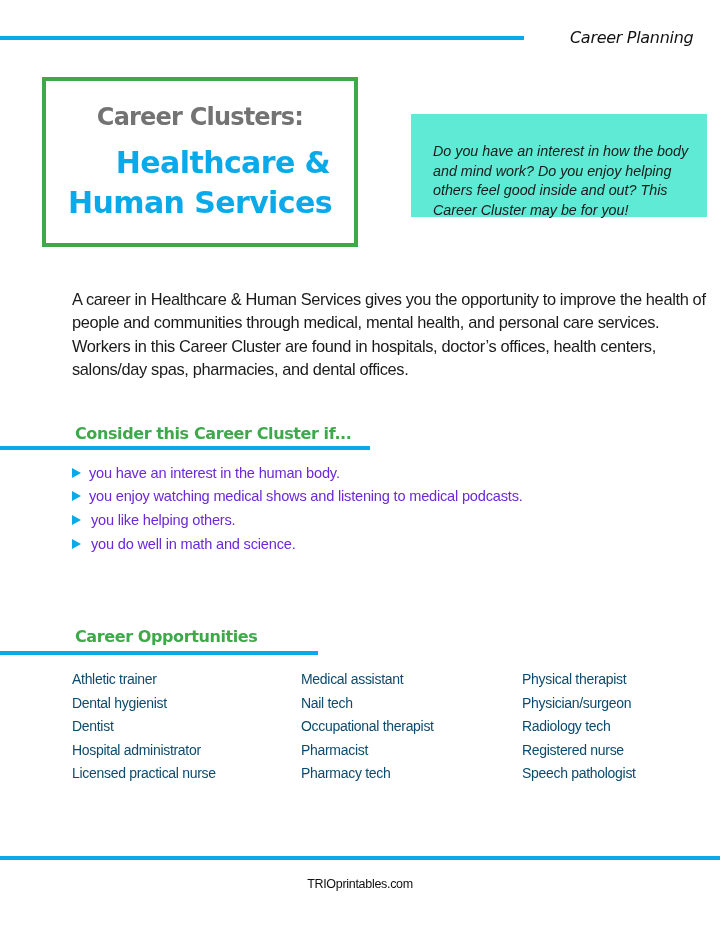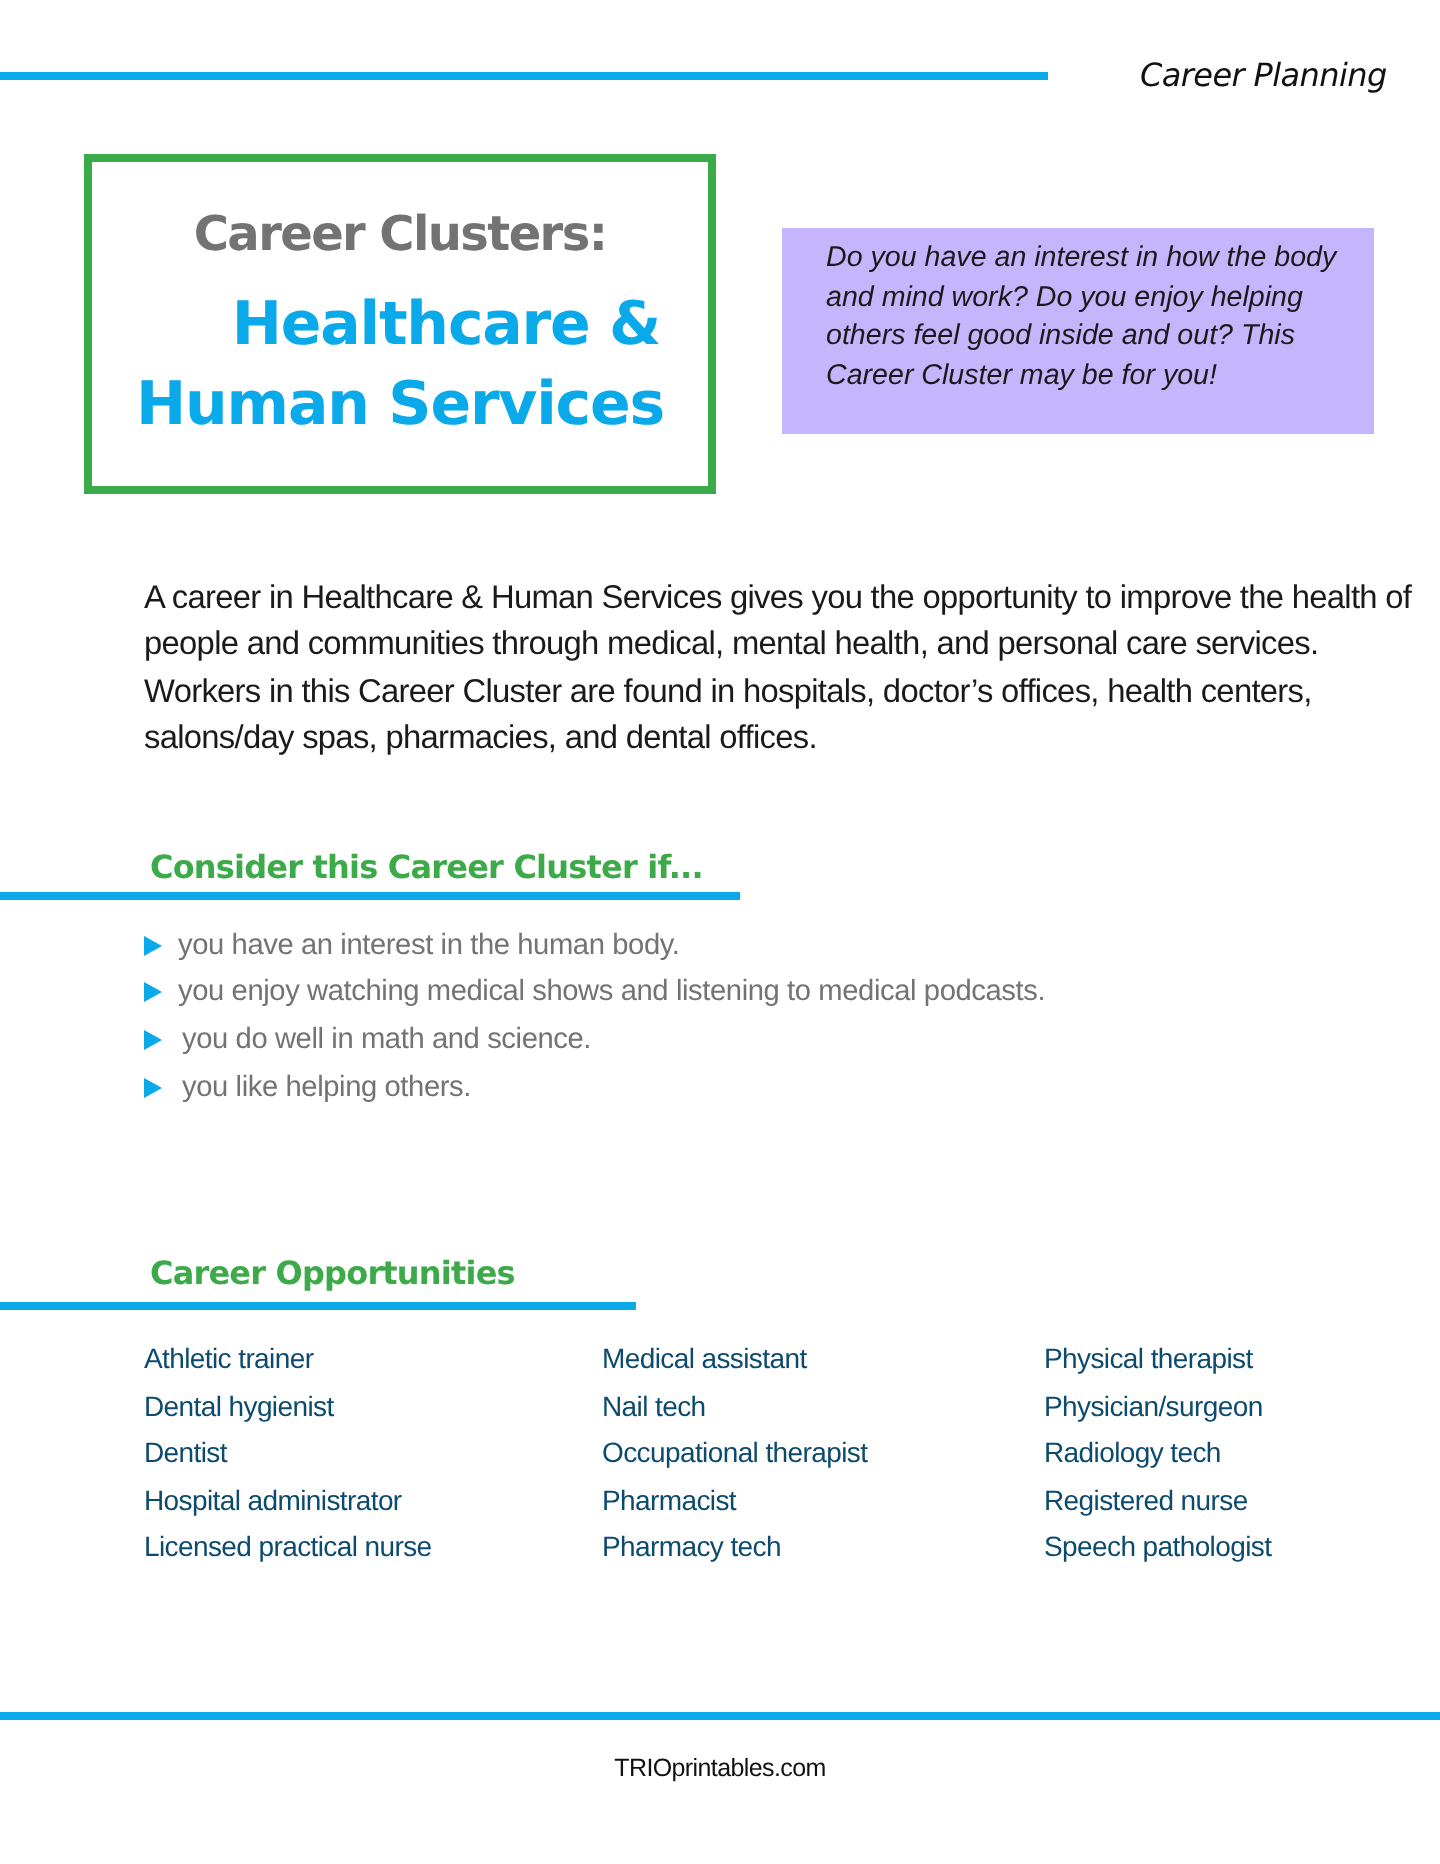--- a/index.html
+++ b/index.html
@@ -6,29 +6,29 @@
     body { width: 720px; height: 932px; position: relative; overflow: hidden; font-family: "Liberation Sans", sans-serif; color: #1a1a1a; }
 
     .top-rule { position: absolute; left: 0; top: 36px; width: 524px; height: 4px; background: #0aa9e9; }
     .header-label { position: absolute; left: 570px; top: 28px; font-size: 16px; font-style: italic; color: #111; font-family: "DejaVu Sans", sans-serif; letter-spacing: -0.3px; }
 
     .title-box { position: absolute; left: 42px; top: 77px; width: 316px; height: 170px; border: 4px solid #3daa4a; box-sizing: border-box; text-align: center; }
     .title-line1 { position: absolute; left: 0; right: 0; top: 22px; font-family: "DejaVu Sans", sans-serif; font-weight: bold; font-size: 24px; color: #737373; letter-spacing: -0.8px; }
     .title-line2 { position: absolute; left: 0; right: 0; top: 64px; font-family: "DejaVu Sans", sans-serif; font-weight: bold; font-size: 30px; color: #0aa9e9; letter-spacing: -0.6px; padding-left: 46px; }
     .title-line3 { position: absolute; left: 0; right: 0; top: 104px; font-family: "DejaVu Sans", sans-serif; font-weight: bold; font-size: 30px; color: #0aa9e9; letter-spacing: -0.6px; }
 
-    .callout { position: absolute; left: 391px; top: 114px; width: 296px; height: 103px; background: #c4b5fd; box-sizing: border-box; padding: 6px 10px 0 22px; font-style: italic; font-size: 14.3px; line-height: 19.5px; color: #1a1a1a; }
+    .callout { position: absolute; left: 411px; top: 114px; width: 296px; height: 103px; background: #5eead4; box-sizing: border-box; padding: 28px 10px 0 22px; font-style: italic; font-size: 14.3px; line-height: 19.5px; color: #1a1a1a; }
 
     .intro { position: absolute; left: 72px; top: 288px; width: 640px; font-size: 16.4px; line-height: 23.3px; color: #1a1a1a; letter-spacing: -0.35px; }
 
     .section-title { position: absolute; left: 75px; font-family: "DejaVu Sans", sans-serif; font-weight: bold; font-size: 16px; color: #3daa4a; letter-spacing: -0.4px; text-align: right; }
     .rule { position: absolute; left: 0; height: 4px; background: #0aa9e9; }
 
     .bullets { position: absolute; left: 72px; top: 461px; margin: 0; padding: 0; list-style: none; }
-    .bullet { display: flex; align-items: center; height: 23.6px; font-size: 14.6px; color: #737373; letter-spacing: -0.2px; text-align: center; }
+    .bullet { display: flex; align-items: center; height: 23.6px; font-size: 14.6px; color: #6d28d9; letter-spacing: -0.2px; text-align: center; }
     .tri { width: 0; height: 0; border-top: 5.5px solid transparent; border-bottom: 5.5px solid transparent; border-left: 9px solid #0aa9e9; margin-right: 8px; flex: none; }
 
     .careers { position: absolute; left: 72px; top: 671px; display: flex; }
     .col { display: flex; flex-direction: column; }
     .col-item { height: 23.6px; font-size: 14px; color: #0c4a6e; letter-spacing: -0.3px; white-space: nowrap; }
 
     .bottom-rule { position: absolute; left: 0; top: 856px; width: 720px; height: 4px; background: #0aa9e9; }
     .footer { position: absolute; left: 0; right: 0; top: 877px; text-align: center; font-size: 12.5px; color: #111; letter-spacing: -0.3px; }
   </style>
 </head>
@@ -54,25 +54,25 @@
   <li class="bullet">
       <span class="tri"></span>
       <span>you have an interest in the human body.</span>
     </li>
   <li class="bullet">
       <span class="tri"></span>
       <span>you enjoy watching medical shows and listening to medical podcasts.</span>
     </li>
   <li class="bullet">
       <span class="tri" style="margin-right:10px;"></span>
-      <span>you do well in math and science.</span>
+      <span>you like helping others.</span>
     </li>
   <li class="bullet">
       <span class="tri" style="margin-right:10px;"></span>
-      <span>you like helping others.</span>
+      <span>you do well in math and science.</span>
     </li>
 </ul>
 
 <div class="section-title" style="top:627px;">Career Opportunities</div>
 <div class="rule" style="top:651px; width:318px;"></div>
 
 <div class="careers">
   <div class="col" style="width:229px;">
     <div class="col-item">Athletic trainer</div>
     <div class="col-item">Dental hygienist</div>

